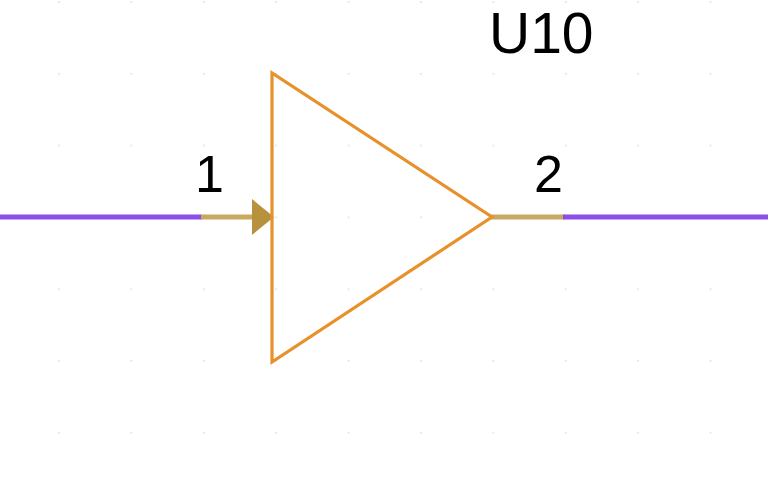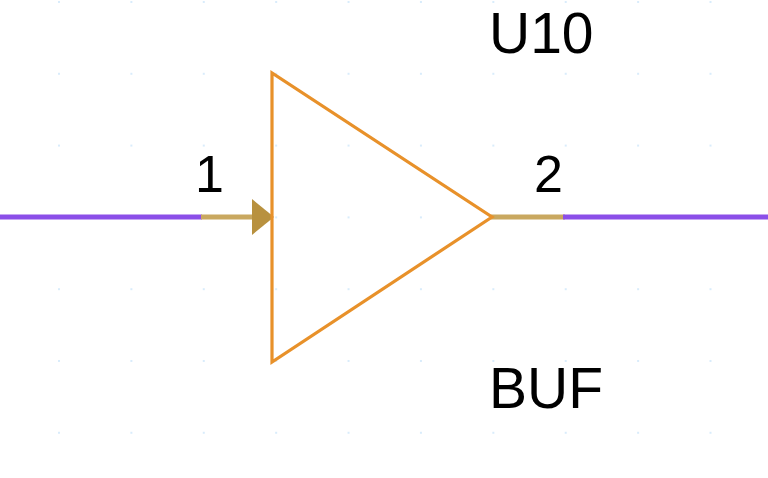--- a/index.html
+++ b/index.html
@@ -77,19 +77,18 @@
     <line x1="491" y1="217" x2="565" y2="217" stroke="#c9a860" stroke-width="5"></line>
 
     <line x1="563" y1="217" x2="768" y2="217" stroke="#8b4fe8" stroke-width="5"></line>
 
     <polygon points="272,73 272,362 492,217" fill="none" stroke="#e8912a" stroke-width="3.2" stroke-linejoin="miter"></polygon>
 
   </svg>
 
   <div class="schem-label" id="ref-des-label">U10</div>
 
-  <div class="schem-label" id="device-name-label">BUF</div>
 
   <div class="schem-label" id="pin-1-number">1</div>
 
   <div class="schem-label" id="pin-2-number">2</div>
 
 </div>
 
 </body></html>

